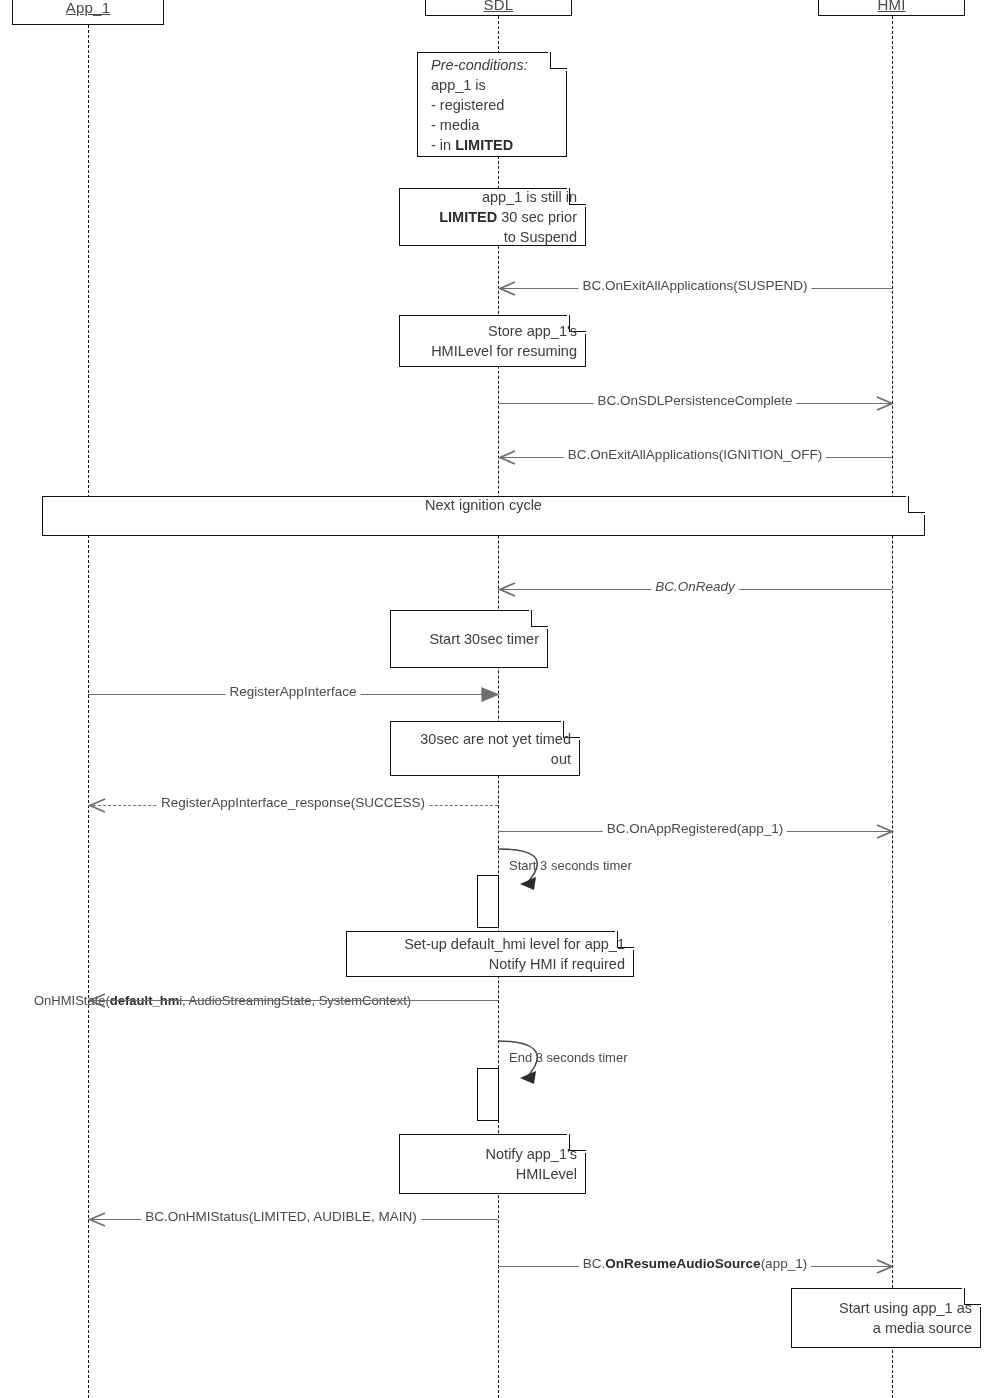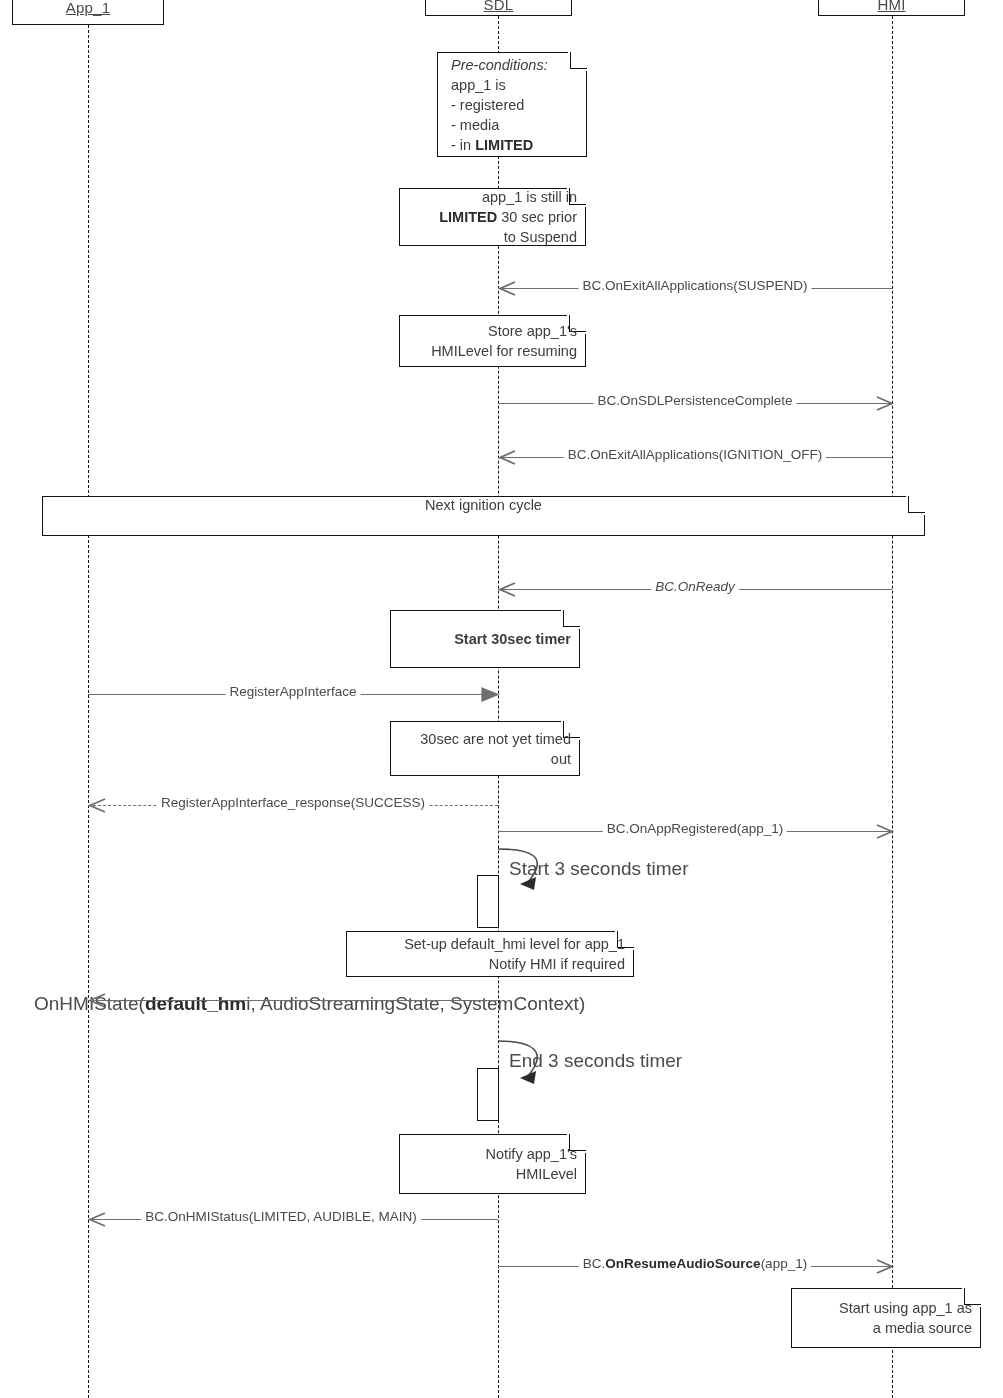--- a/index.html
+++ b/index.html
@@ -123,21 +123,21 @@
   .ahead{
     position:absolute;
     width:0;height:0;
     top:-6px;
   }
   .ahead svg{display:block;overflow:visible;}
 
   
   .floatlbl{
     position:absolute;
-    font-size:19px;
+    font-size:13px;
     color:#4a4a4a;
     white-space:nowrap;
   }
   b{font-weight:bold;color:#2b2b2b;}
 
   .selfcurve{position:absolute;}
   .selfcurve svg{display:block;overflow:visible;}
 </style>
 </head>
 <body>
@@ -151,21 +151,21 @@
   <div class="participant" style="left:12px;top:-10px;width:152px;height:35px;">
     <span class="plabel">App_1</span>
   </div>
   <div class="participant" style="left:425px;top:-20px;width:147px;height:36px;">
     <span class="plabel" style="margin-top:12px;">SDL</span>
   </div>
   <div class="participant" style="left:818px;top:-20px;width:147px;height:36px;">
     <span class="plabel" style="margin-top:12px;">HMI</span>
   </div>
 
-  <div class="note left" style="left:437px;top:52px;width:150px;height:105px;padding-left:13px;">
+  <div class="note left" style="left:417px;top:52px;width:150px;height:105px;padding-left:13px;">
     <div class="foldmask"></div>
       <div class="fold"></div>
     <div class="note-inner" style="text-align:left;">
       <div><i>Pre-conditions:</i></div>
       <div>app_1 is</div>
       <div>- registered</div>
       <div>- media</div>
       <div><span>- in </span><b>LIMITED</b></div>
     </div>
   </div>
@@ -228,21 +228,21 @@
   <div class="msg" style="left:498px;top:589px;width:394px;">
     <div class="line" style="width:394px;"></div>
     <div class="ahead" style="left:0;">
       <svg width="20" height="14" viewBox="0 0 20 14">
           <polyline points="17,0 2,6.5 17,13" fill="none" stroke="#6e6e6e" stroke-width="1.8"></polyline>
         </svg>
     </div>
     <div class="lbl" style="left:197px;font-style:italic;">BC.OnReady</div>
   </div>
 
-  <div class="note" style="left:390px;top:610px;width:190px;height:58px;font-weight:bold;">
+  <div class="note" style="left:390px;top:610px;width:158px;height:58px;">
     <div class="foldmask"></div>
       <div class="fold"></div>
     <div class="note-inner">
       <div>Start 30sec timer</div>
     </div>
   </div>
 
   <div class="msg" style="left:88px;top:694px;width:410px;">
     <div class="line" style="width:410px;"></div>
     <div class="ahead" style="left:410px;">

